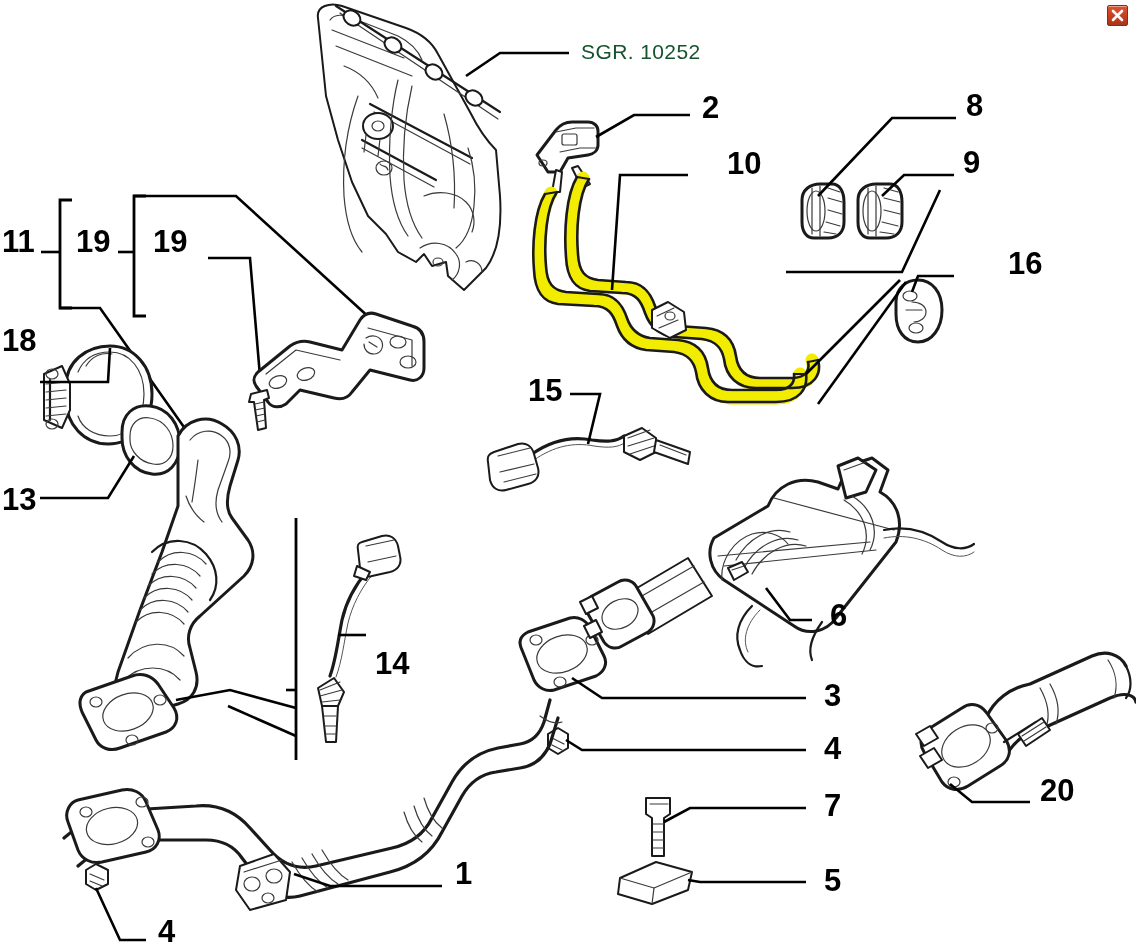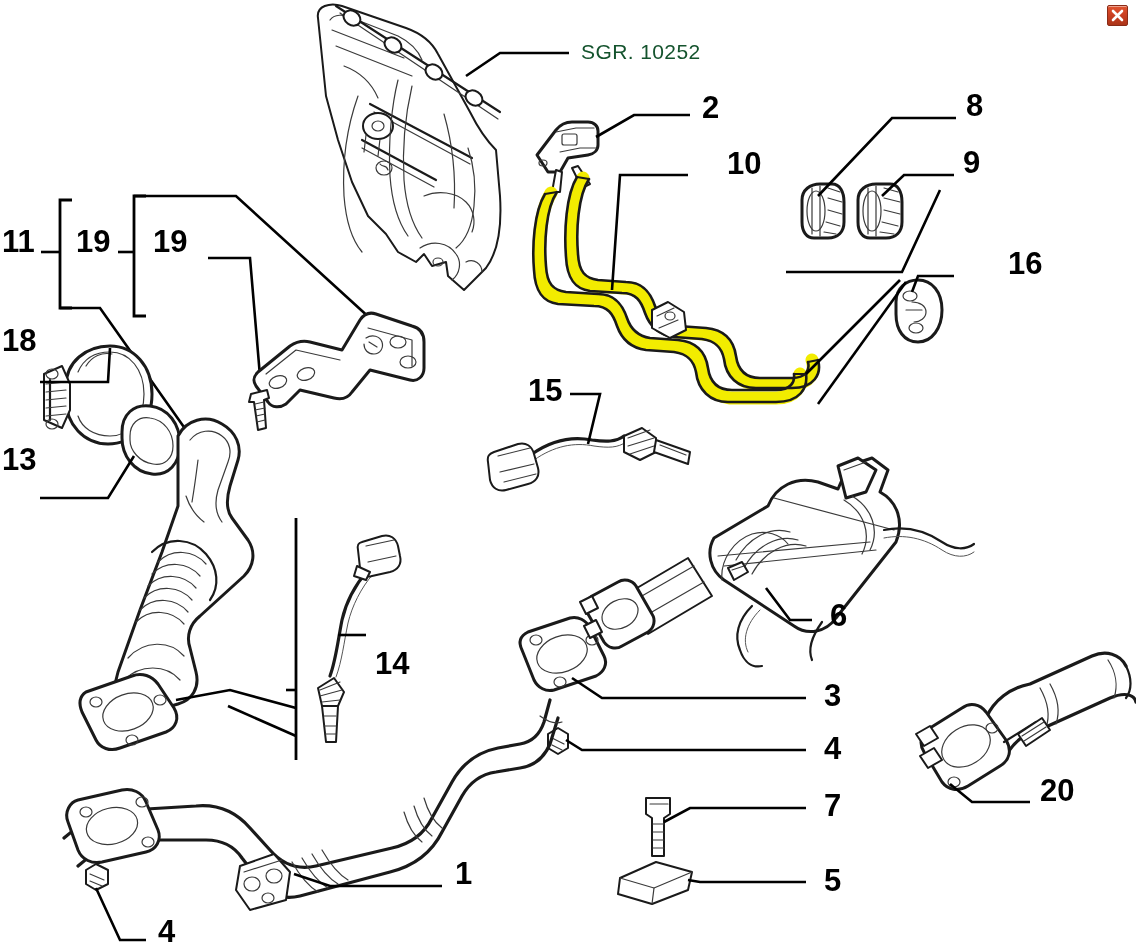--- a/index.html
+++ b/index.html
@@ -539,21 +539,21 @@
   <div class="callout" style="left:824px; top:733px;">4</div>
   <div class="callout" style="left:158px; top:916px;">4</div>
   <div class="callout" style="left:824px; top:865px;">5</div>
   <div class="callout" style="left:830px; top:600px;">6</div>
   <div class="callout" style="left:824px; top:790px;">7</div>
   <div class="callout" style="left:966px; top:90px;">8</div>
   <div class="callout" style="left:963px; top:147px;">9</div>
   <div class="callout" style="left:698px; top:148px;margin-left:29px;">10</div>
   <div class="callout" style="left:2px;   top:226px;">11</div>
   <div class="callout" style="left:153px; top:226px;">19</div>
-  <div class="callout" style="left:2px;   top:444px;">13</div>
+  <div class="callout" style="left:2px;   top:484px;">13</div>
   <div class="callout" style="left:375px; top:648px;">14</div>
   <div class="callout" style="left:528px; top:375px;">15</div>
   <div class="callout" style="left:1008px; top:248px;">16</div>
   <div class="callout" style="left:76px;  top:226px;">19</div>
   <div class="callout" style="left:2px;   top:325px;">18</div>
   <div class="callout" style="left:1040px;top:775px;">20</div>
 
   <button id="close-button" title="Close">
     <span>
       <svg width="19" height="19" viewBox="0 0 19 19">

